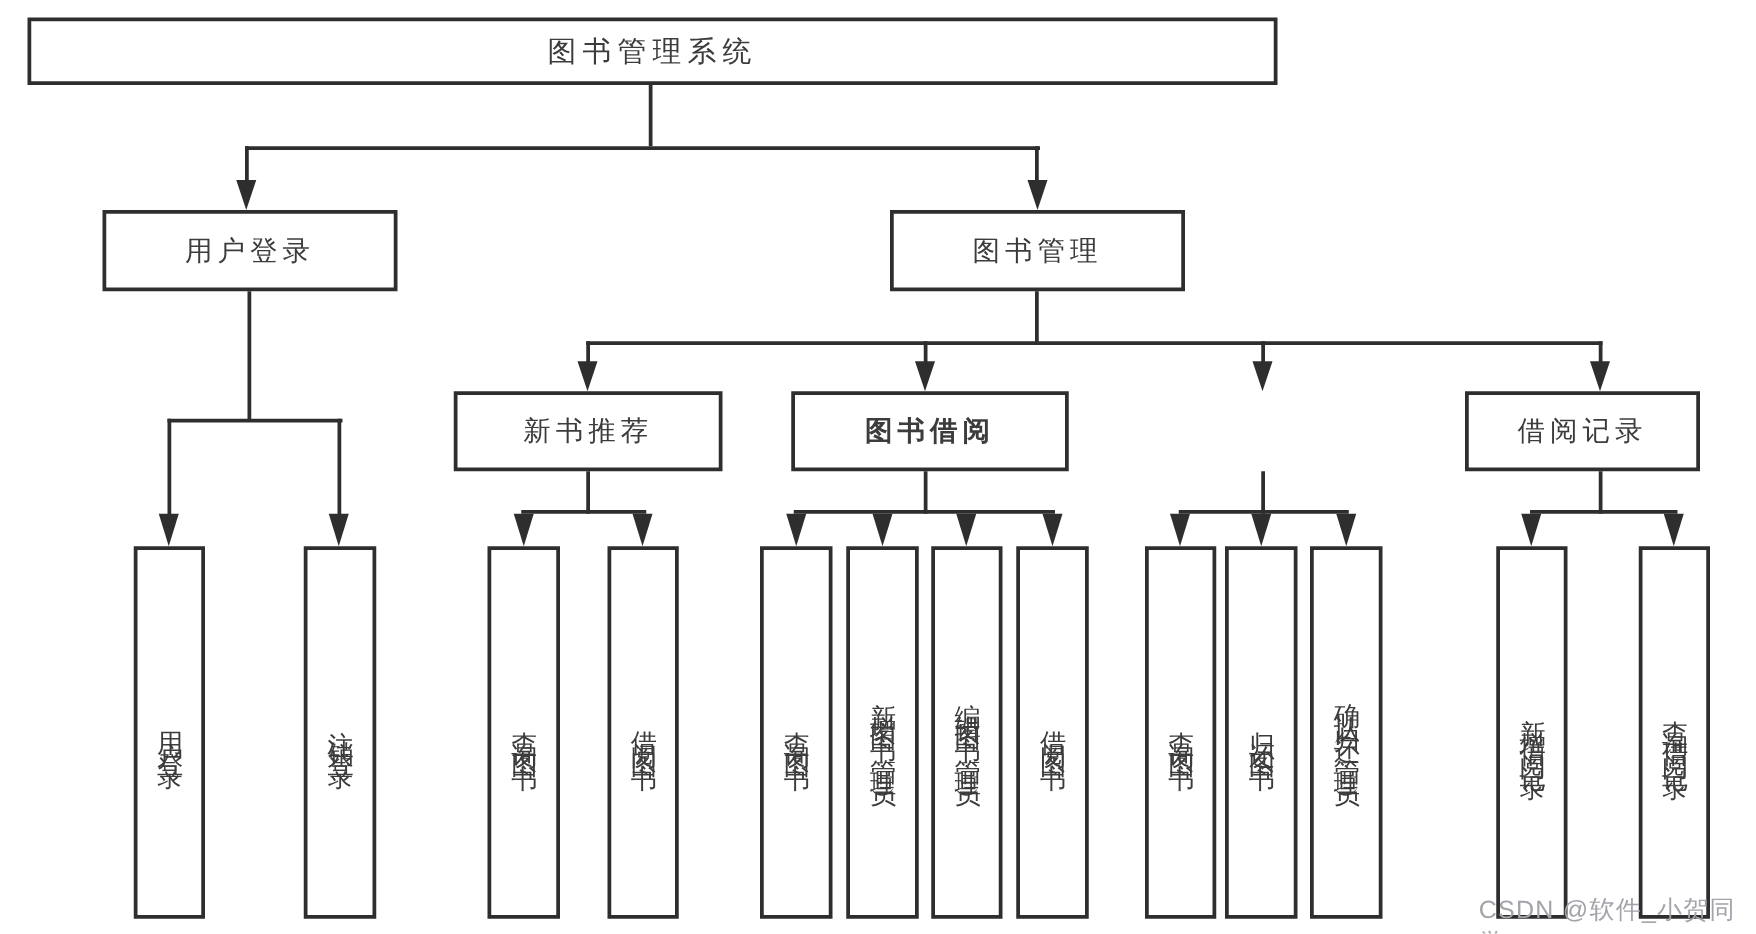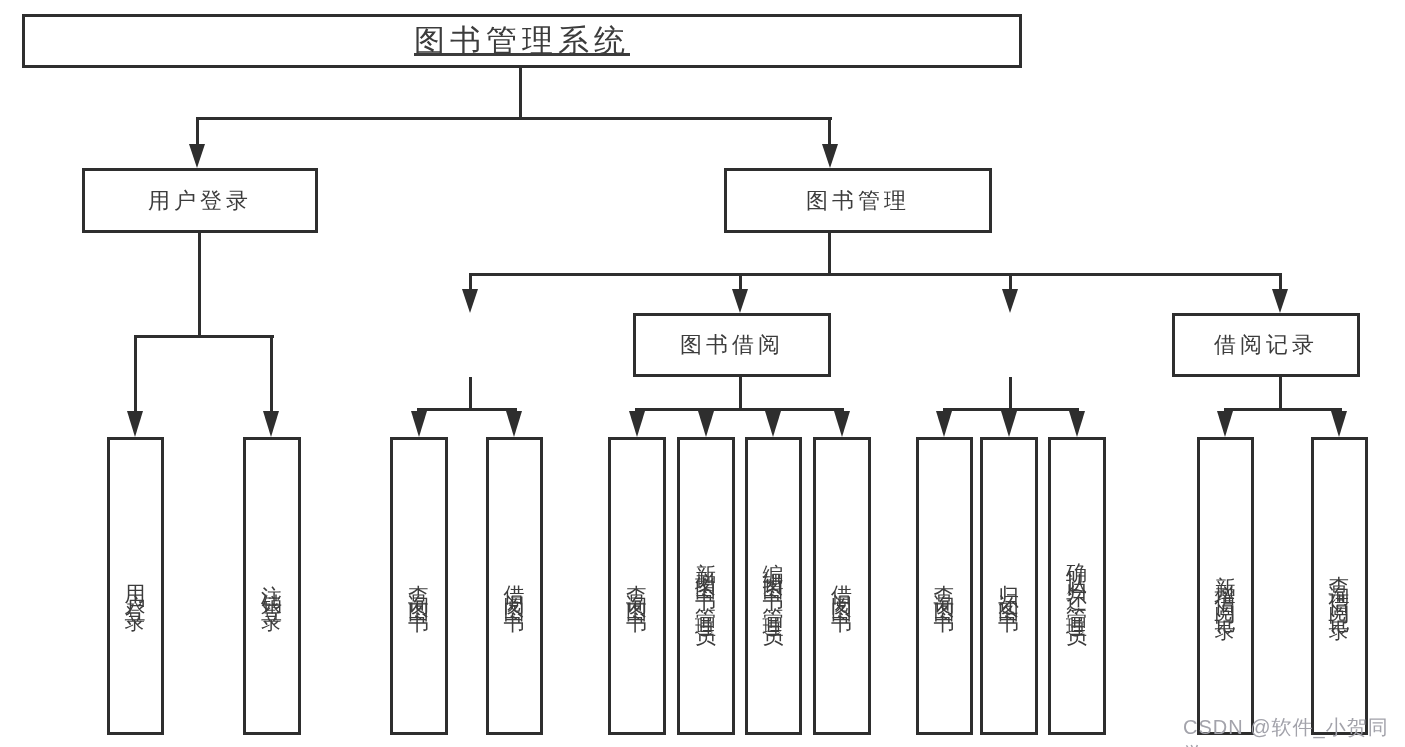--- a/index.html
+++ b/index.html
@@ -14,21 +14,21 @@
   .box {
     position: absolute;
     box-sizing: border-box;
     border: 3px solid #2e2e2e;
     background: #ffffff;
     display: flex;
     align-items: center;
     justify-content: center;
     color: #3c3c3c;
   }
-  .root-label { font-size: 31px; letter-spacing: 5px; text-decoration: underline; }
+  .root-label { font-size: 23px; letter-spacing: 5px; }
   .hlabel { font-size: 22px; letter-spacing: 4px; }
   .vtext {
     writing-mode: vertical-rl;
     text-orientation: mixed;
     font-size: 21px;
     letter-spacing: 9px;
     line-height: 1;
     white-space: nowrap;
   }
   .line { position: absolute; background: #2e2e2e; }
@@ -54,26 +54,29 @@
 <div class="canvas">
 
   <div class="box" style="left:22px; top:14px; width:1000px; height:54px;">
     <span class="root-label">图书管理系统</span>
   </div>
 
   <div class="box" style="left:82px; top:168px; width:236px; height:65px;">
     <span class="hlabel">用户登录</span>
   </div>
 
-  <div class="box" style="left:712px; top:168px; width:268px; height:65px;margin-left:12px;">
+  <div class="box" style="left:712px; top:168px; width:236px; height:65px;">
     <span class="hlabel">图书管理</span>
   </div>
 
+  <div class="box" style="left:363px; top:313px; width:215px; height:64px;">
+    <span class="hlabel">新书推荐</span>
+  </div>
 
-  <div class="box" style="left:633px; top:313px; width:198px; height:64px;">
+  <div class="box" style="left:633px; top:313px; width:222px; height:64px;font-weight:bold;">
     <span class="hlabel">图书借阅</span>
   </div>
 
 
   <div class="box" style="left:1172px; top:313px; width:188px; height:64px;">
     <span class="hlabel">借阅记录</span>
   </div>
 
   <div class="box" style="left:107px; top:437px; width:57px; height:298px;">
     <span class="vtext">用户登录</span>

